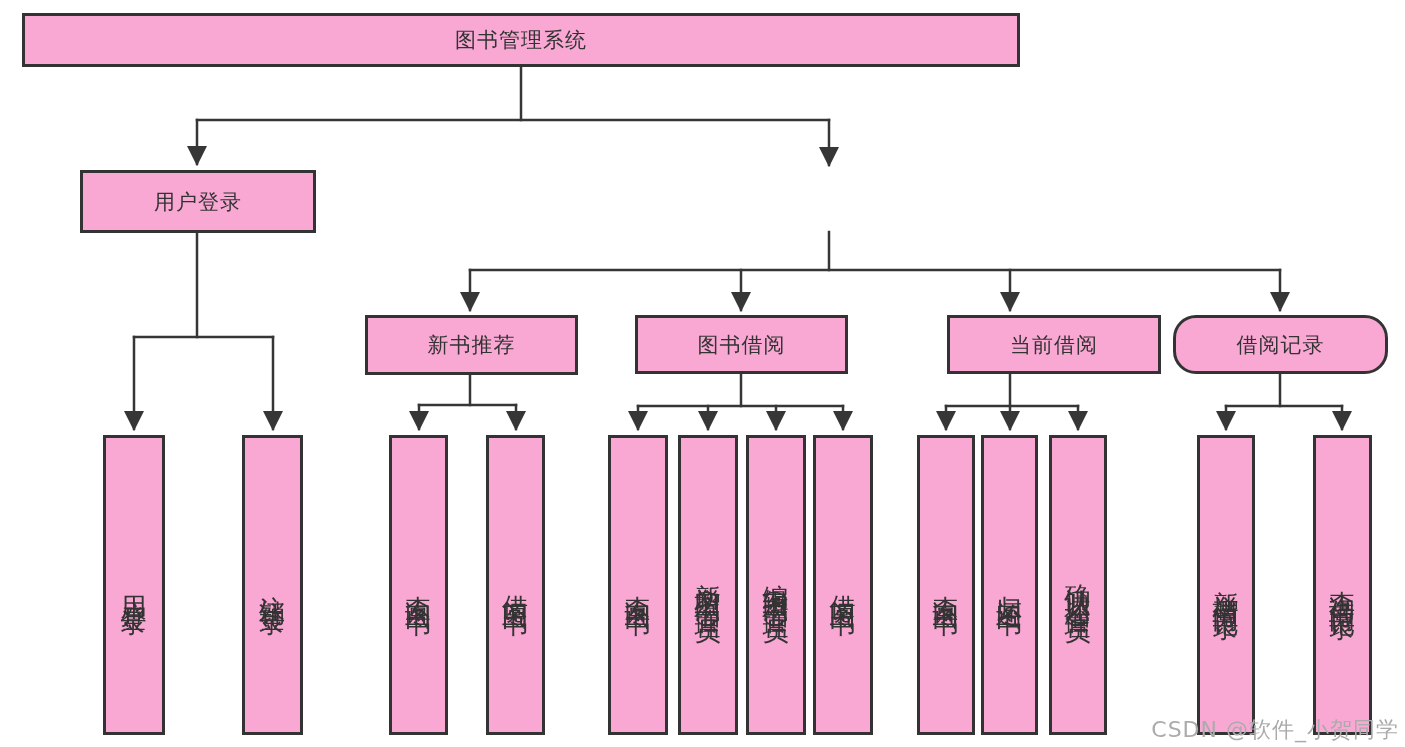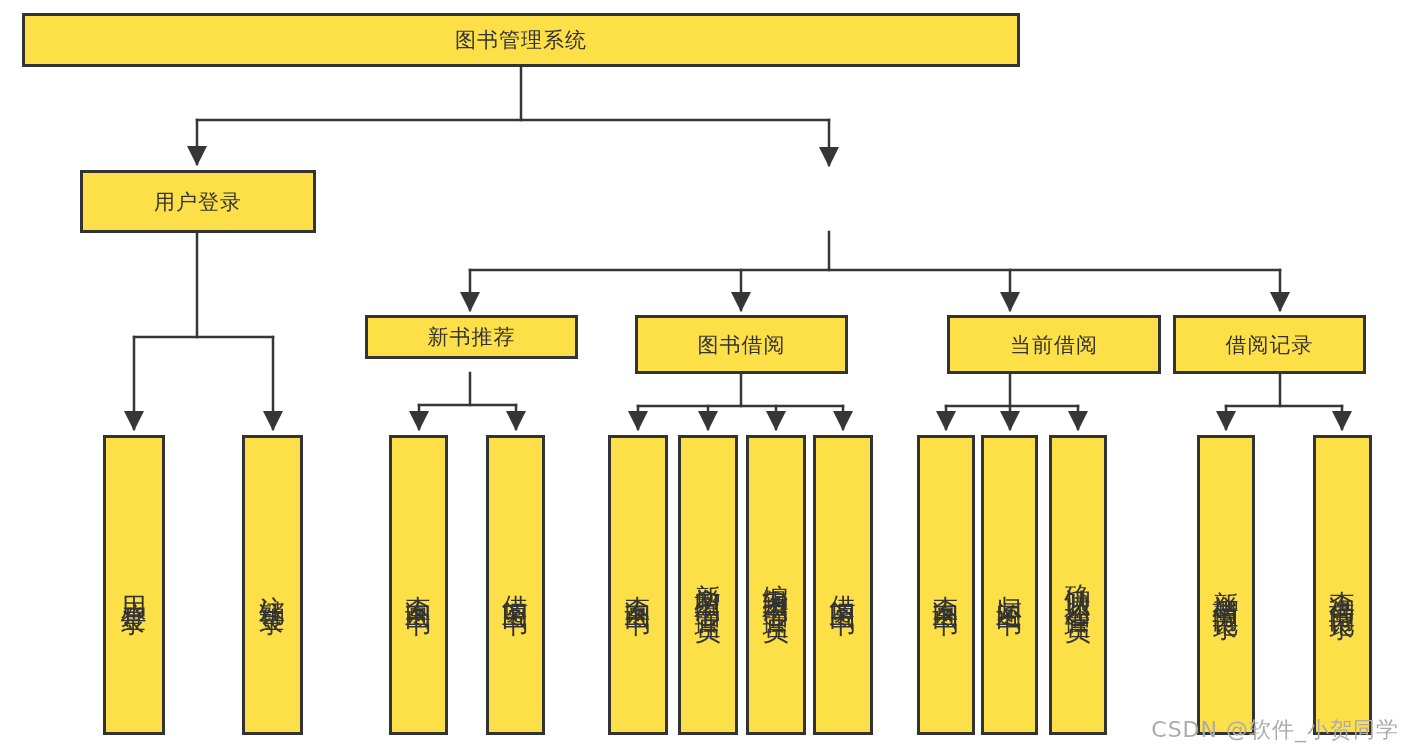--- a/index.html
+++ b/index.html
@@ -14,21 +14,21 @@
   .wires {
     position: absolute;
     left: 0; top: 0;
     width: 1405px; height: 747px;
     pointer-events: none;
   }
   .node {
     position: absolute;
     box-sizing: border-box;
     border: 3px solid #333333;
-    background: #fde047;
+    background: #f9a8d4;
     color: #333333;
     display: flex;
     align-items: center;
     justify-content: center;
     text-align: center;
   }
   .h-node {
     font-size: 21px;
     letter-spacing: 1px;
     white-space: nowrap;
@@ -103,24 +103,24 @@
       <path d="M1226,406 H1342"></path>
       <path d="M1226,406 V429" marker-end="url(#arrow)"></path>
       <path d="M1342,406 V429" marker-end="url(#arrow)"></path>
     </g>
   </svg>
 
   <div class="node h-node" style="left:22px; top:13px; width:998px; height:54px;">图书管理系统</div>
 
   <div class="node h-node" style="left:80px; top:170px; width:236px; height:63px;">用户登录</div>
 
-  <div class="node h-node" style="left:365px; top:315px; width:213px; height:44px;">新书推荐</div>
+  <div class="node h-node" style="left:365px; top:315px; width:213px; height:60px;">新书推荐</div>
   <div class="node h-node" style="left:635px; top:315px; width:213px; height:59px;">图书借阅</div>
   <div class="node h-node" style="left:903px; top:315px; width:214px; height:59px;margin-left:44px;">当前借阅</div>
-  <div class="node h-node" style="left:1173px; top:315px; width:193px; height:59px;">借阅记录</div>
+  <div class="node h-node" style="left:1173px; top:315px; width:215px; height:59px;border-radius:23px;">借阅记录</div>
 
   <div class="node v-node" style="left:103px; top:435px; width:62px; height:300px;">用户登录</div>
   <div class="node v-node" style="left:242px; top:435px; width:61px; height:300px;">注销登录</div>
 
   <div class="node v-node" style="left:389px; top:435px; width:59px; height:300px;">查询图书</div>
   <div class="node v-node" style="left:486px; top:435px; width:59px; height:300px;">借阅图书</div>
 
   <div class="node v-node" style="left:608px; top:435px; width:60px; height:300px;">查询图书</div>
   <div class="node v-node" style="left:678px; top:435px; width:60px; height:300px;">新增图书（管理员）</div>
   <div class="node v-node" style="left:746px; top:435px; width:60px; height:300px;">编辑图书（管理员）</div>

